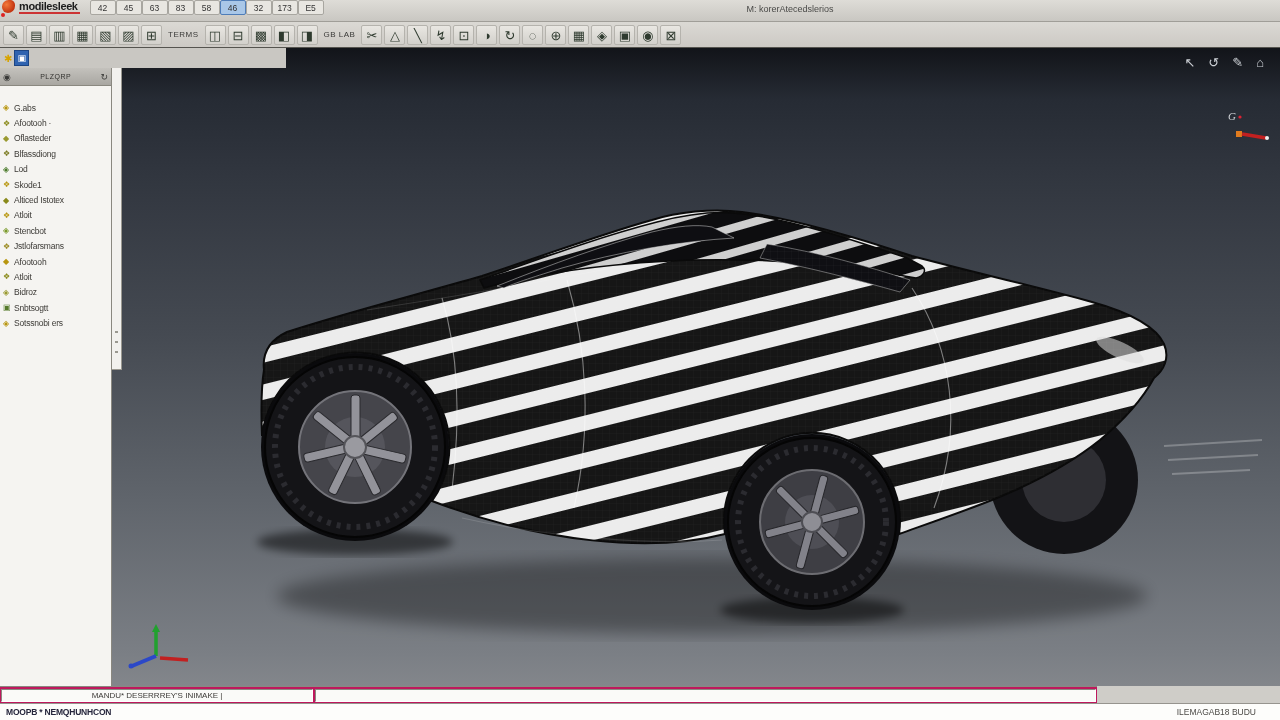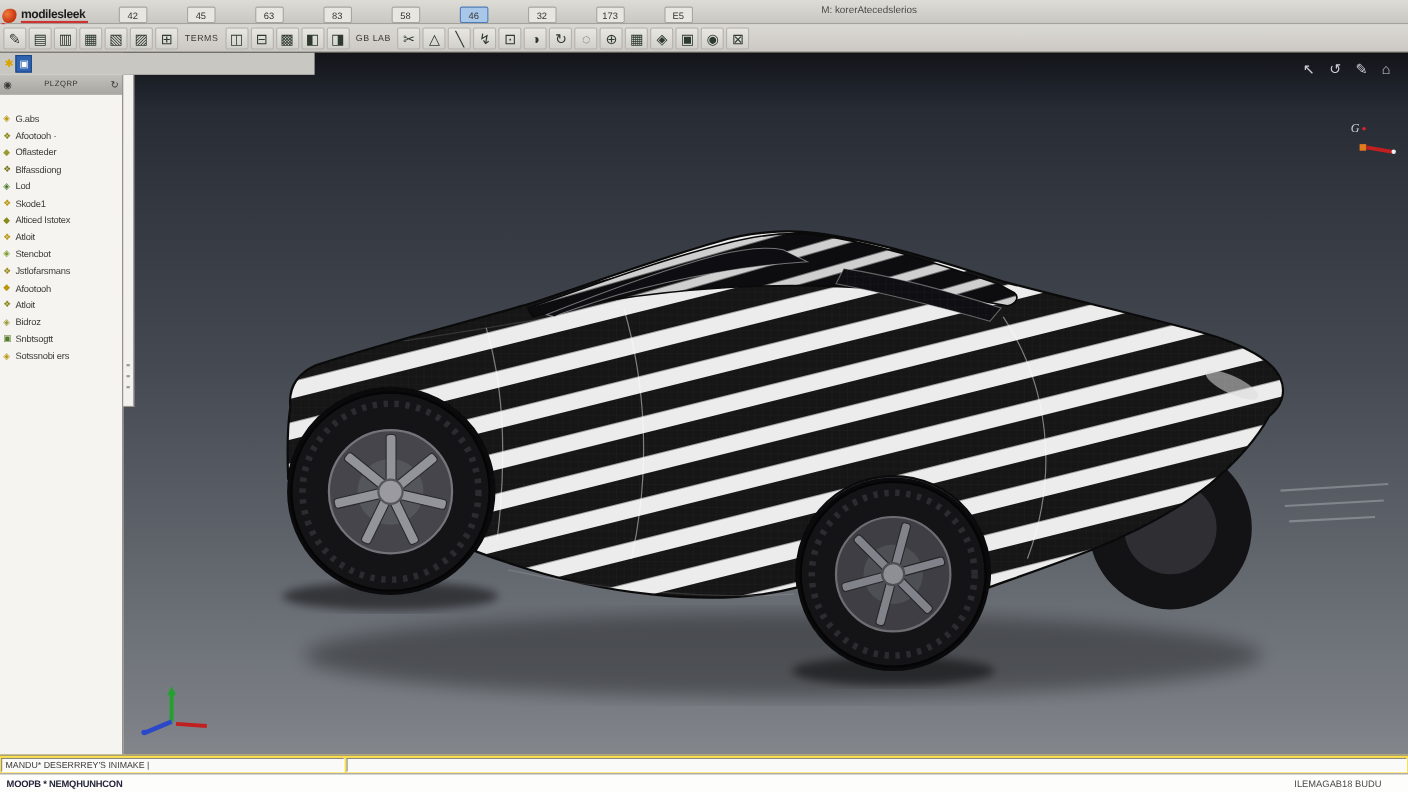--- a/index.html
+++ b/index.html
@@ -2,28 +2,28 @@
 <html><head>
 <meta charset="utf-8">
 <style>
   * { box-sizing: border-box; margin: 0; padding: 0; }
   html,body { width:1280px; height:720px; overflow:hidden; }
   body { font-family:"Liberation Sans", sans-serif; background:#cfcdc8; position:relative; }
 
   
   #titlebar { position:absolute; left:0; top:0; width:1280px; height:22px;
     background:linear-gradient(#dedcd7,#c9c7c2); border-bottom:1px solid #a09e98;
-    display:flex; align-items:flex-end; }
+    display:flex; align-items:flex-start; }
   .logo { width:13px; height:13px; margin:0 4px 0 2px; border-radius:55% 40% 60% 50%;
     background:radial-gradient(circle at 35% 35%, #f47a3a, #c23310 70%); position:relative; }
   .logo::after { content:""; position:absolute; left:-1px; top:13px; width:4px; height:4px;
     border-radius:50%; background:#d22; }
   .app-name { font-weight:bold; font-size:11px; color:#1d1d1d; letter-spacing:-0.4px;
     border-bottom:2px solid #c33; padding:0 2px 0 0; margin-right:10px; }
-  .menu-btn { min-width:26px; height:15px; margin:0 18px; padding:0 0; font-size:8.5px;
+  .menu-btn { min-width:26px; height:15px; margin:0 0; padding:0 0; font-size:8.5px;
     color:#333; background:#e8e6e1; border:1px solid #a8a6a0; border-radius:2px;
     display:inline-flex; align-items:center; justify-content:center; }
   .doc-title { position:absolute; left:660px; top:4px; width:260px; text-align:center;
     font-size:9px; color:#4a4a48; }
 
   
   #toolbar { position:absolute; left:0; top:22px; width:1280px; height:26px;
     background:linear-gradient(#dbd9d4,#ccc9c4); border-bottom:1px solid #55544f;
     display:flex; align-items:center; padding-left:2px; }
   .tbtn { width:21px; height:20px; margin:0 1px; font-size:13px; line-height:20px; text-align:center;
@@ -60,22 +60,22 @@
   .tree { padding-top:14px; }
   .tree-item { display:flex; align-items:center; height:15.4px; padding-left:3px; }
   .tree-glyph { width:11px; font-size:8px; }
   .tree-label { font-size:8.5px; color:#3c3a36; letter-spacing:-0.2px; white-space:nowrap;text-align:center; }
   #sidestrip { position:absolute; left:112px; top:68px; width:10px; height:302px;
     background:#f2f1ee; border-right:1px solid #9a9890; border-bottom:1px solid #9a9890; }
   #sidestrip .dot { width:3px; height:2px; background:#9a9890; margin:8px auto 0; }
   #sidestrip .dots-wrap { padding-top:255px; }
 
   
-  #status1 { position:absolute; left:0; top:686px; width:1280px; height:17px;
-    background:#fde047; border-top:1px solid #8a8880; display:flex; align-items:center; padding:1px; }
+  #status1 { position:absolute; left:0; top:686px; width:1097px; height:17px;
+    background:#be185d; border-top:1px solid #8a8880; display:flex; align-items:center; padding:1px;text-align:center; }
   .sb1-cell { height:13px; background:#fafaf8; border:1px solid #8a8880;
     border-right-color:#fff; border-bottom-color:#fff; font-size:8px; color:#3c3a36;
     line-height:12px; padding:0 3px; white-space:nowrap; }
   .sb1-left { width:312px; }
   .sb1-fill { flex:1; margin-left:2px; }
   #status2 { position:absolute; left:0; top:703px; width:1280px; height:17px;
     background:#fdfdfb; border-top:1px solid #96948e; display:flex; align-items:center;
     padding:0 6px; font-size:8.5px; }
   .sb2-left { color:#26263c; font-weight:bold; letter-spacing:-0.2px; }
   .sb2-right { margin-left:auto; display:flex; color:#4c4a46; padding-right:18px; }

